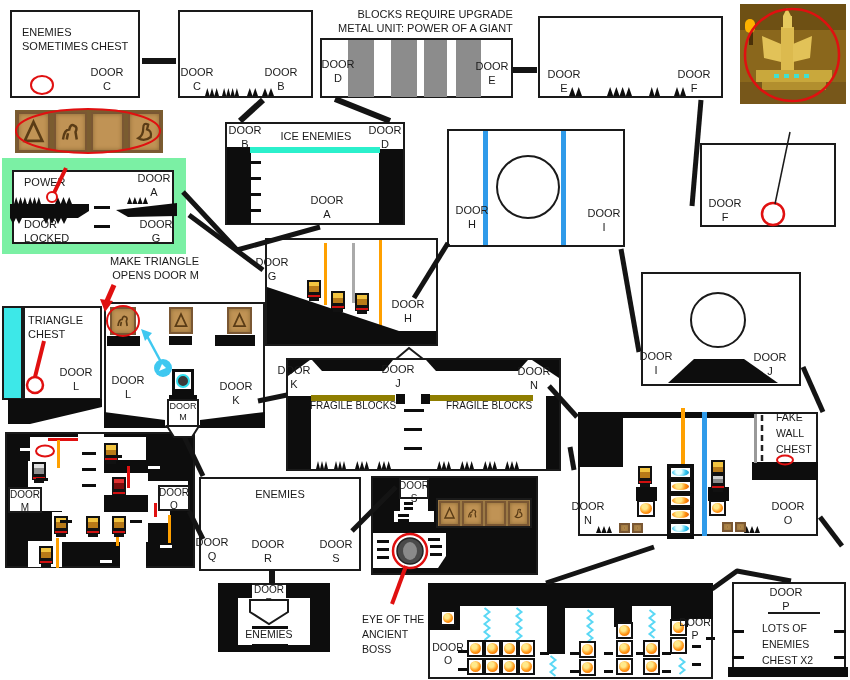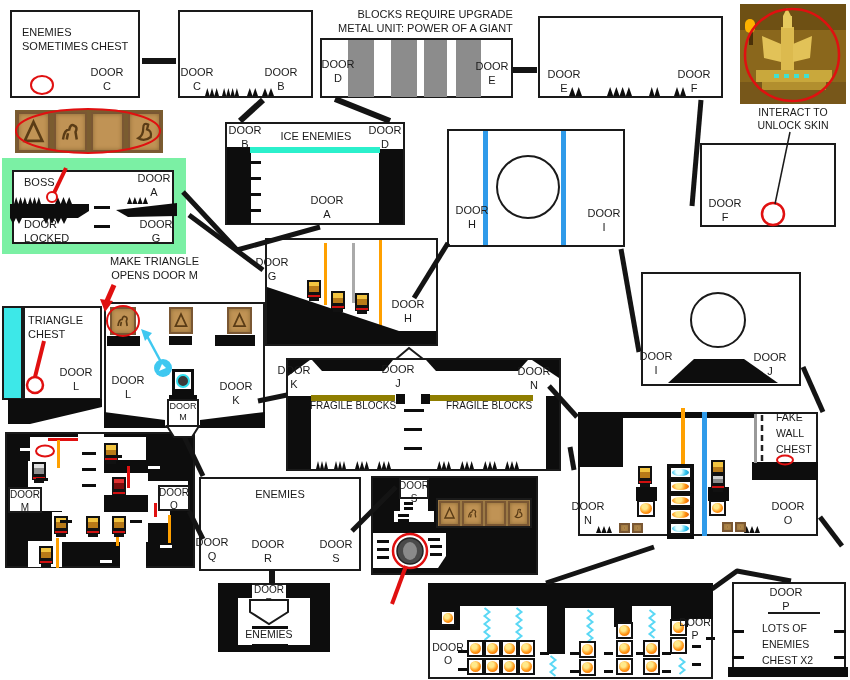--- a/index.html
+++ b/index.html
@@ -526,43 +526,41 @@
     <div class="txt" style="left: 338px; top: 8px; text-align: right; font-size: 11px;">BLOCKS REQUIRE UPGRADE
 METAL UNIT: POWER OF A GIANT</div>
     <div class="txt" style="left: 320px; top: 58px; width: 36px; text-align: center; font-size: 11px;">DOOR
 D</div>
     <div class="txt" style="left: 474px; top: 60px; width: 36px; text-align: center; font-size: 11px;">DOOR
 E</div>
     <div class="txt" style="left: 546px; top: 68px; width: 36px; text-align: center; font-size: 11px;">DOOR
 E</div>
     <div class="txt" style="left: 676px; top: 68px; width: 36px; text-align: center; font-size: 11px;">DOOR
 F</div>
-    <div class="txt" style="left: 743px; top: 106px; width: 100px; text-align: center; font-size: 10.5px;">INTERACT TO
-UNLOCK SKIN</div>
-    <div class="txt" style="left: 24px; top: 176px; text-align: left; font-size: 11px;">BOSS</div>
+    <div class="txt" style="left: 24px; top: 176px; text-align: left; font-size: 11px;">POWER</div>
     <div class="txt" style="left: 134px; top: 172px; width: 40px; text-align: center; font-size: 11px;">DOOR
 A</div>
     <div class="txt" style="left: 24px; top: 218px; text-align: left; font-size: 11px;">DOOR
 LOCKED</div>
     <div class="txt" style="left: 138px; top: 218px; width: 36px; text-align: center; font-size: 11px;">DOOR
 G</div>
     <div class="txt" style="left: 227px; top: 124px; width: 36px; text-align: center; font-size: 11px;">DOOR
 B</div>
     <div class="txt" style="left: 258px; top: 130px; width: 116px; text-align: center; font-size: 11px;">ICE ENEMIES</div>
     <div class="txt" style="left: 367px; top: 124px; width: 36px; text-align: center; font-size: 11px;">DOOR
 D</div>
     <div class="txt" style="left: 307px; top: 194px; width: 40px; text-align: center; font-size: 11px;">DOOR
 A</div>
     <div class="txt" style="left: 452px; top: 204px; width: 40px; text-align: center; font-size: 11px;">DOOR
 H</div>
     <div class="txt" style="left: 584px; top: 207px; width: 40px; text-align: center; font-size: 11px;">DOOR
 I</div>
     <div class="txt" style="left: 705px; top: 197px; width: 40px; text-align: center; font-size: 11px;">DOOR
 F</div>
-    <div class="txt" style="left: 110px; top: 255px; text-align: center; font-size: 11px;">MAKE TRIANGLE
+    <div class="txt" style="left: 110px; top: 255px; text-align: right; font-size: 11px;">MAKE TRIANGLE
 OPENS DOOR M</div>
     <div class="txt" style="left: 108px; top: 374px; width: 40px; text-align: center; font-size: 11px;">DOOR
 L</div>
     <div class="txt" style="left: 216px; top: 380px; width: 40px; text-align: center; font-size: 11px;">DOOR
 K</div>
     <div class="txt" style="left: 168px; top: 401px; width: 30px; text-align: center; font-size: 9px;">DOOR
 M</div>
     <div class="txt" style="left: 28px; top: 314px; text-align: left; font-size: 11px;">TRIANGLE
 CHEST</div>
     <div class="txt" style="left: 56px; top: 366px; width: 40px; text-align: center; font-size: 11px;">DOOR
@@ -589,20 +587,23 @@
 Q</div>
     <div class="txt" style="left: 230px; top: 488px; width: 100px; text-align: center; font-size: 11px;">ENEMIES</div>
     <div class="txt" style="left: 194px; top: 536px; width: 36px; text-align: center; font-size: 11px;">DOOR
 Q</div>
     <div class="txt" style="left: 250px; top: 538px; width: 36px; text-align: center; font-size: 11px;">DOOR
 R</div>
     <div class="txt" style="left: 318px; top: 538px; width: 36px; text-align: center; font-size: 11px;">DOOR
 S</div>
     <div class="txt" style="left: 399px; top: 480px; width: 30px; text-align: center; font-size: 10px;">DOOR
 S</div>
+    <div class="txt" style="left: 362px; top: 612px; text-align: left; font-size: 10.5px; line-height: 1.45;">EYE OF THE
+ANCIENT
+BOSS</div>
     <div class="txt" style="left: 570px; top: 500px; width: 36px; text-align: center; font-size: 11px;">DOOR
 N</div>
     <div class="txt" style="left: 770px; top: 500px; width: 36px; text-align: center; font-size: 11px;">DOOR
 O</div>
     <div class="txt" style="left: 776px; top: 410px; text-align: left; font-size: 10.5px; line-height: 1.5;">FAKE
 WALL
 CHEST</div>
     <div class="txt" style="left: 430px; top: 641px; width: 36px; text-align: center; font-size: 10.5px;">DOOR
 O</div>
     <div class="txt" style="left: 678px; top: 616px; width: 34px; text-align: center; font-size: 10.5px;">DOOR

